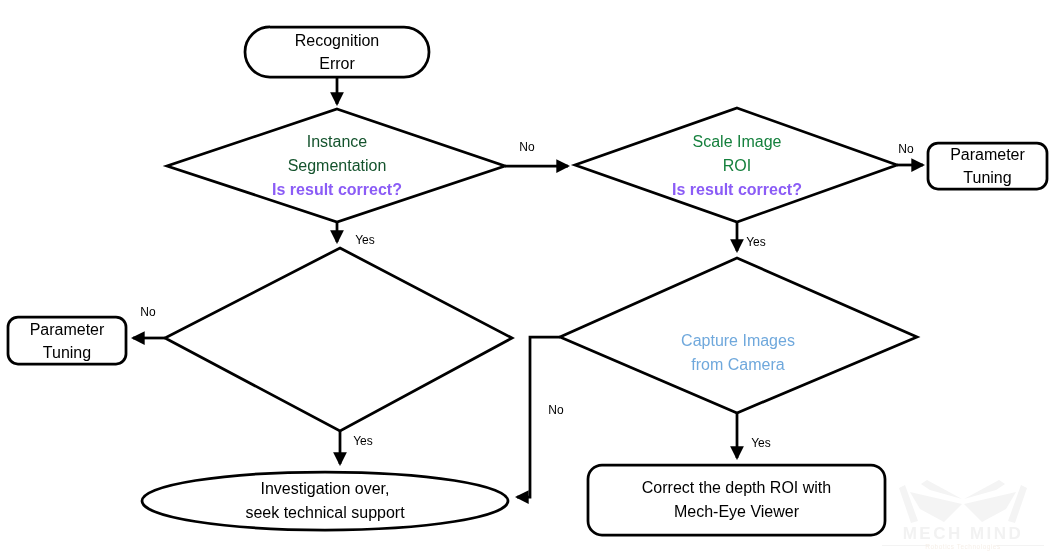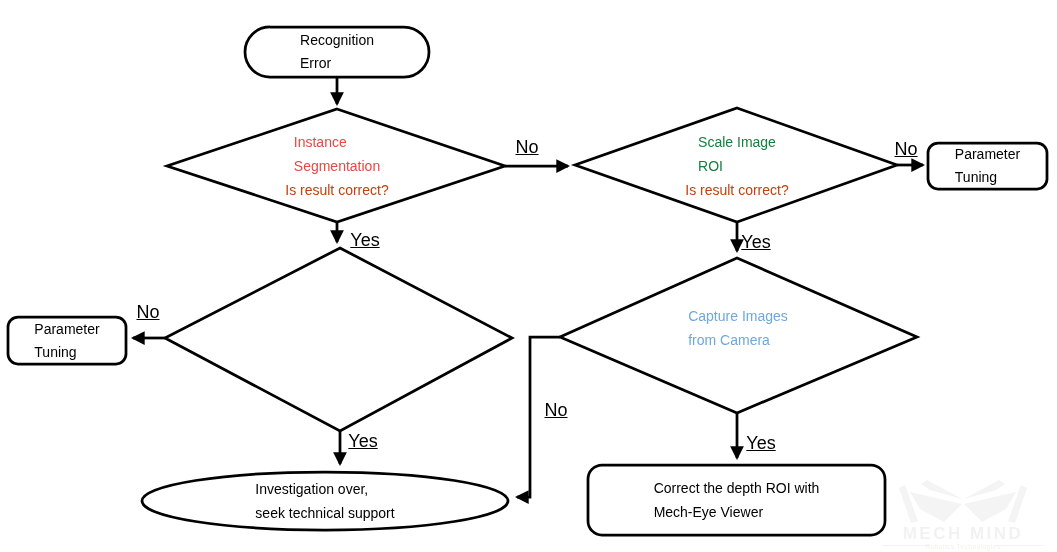--- a/index.html
+++ b/index.html
@@ -5,28 +5,28 @@
   html,body{margin:0;padding:0;background:#fff;}
   #stage{
     position:relative;width:1057px;height:552px;background:#fff;overflow:hidden;
     font-family:"Liberation Sans",sans-serif;color:#000;
   }
   #flow-svg{position:absolute;left:0;top:0;z-index:1;}
   .shape{fill:#ffffff;stroke:#000000;stroke-width:2.75px;}
   .connector{fill:none;stroke:#000000;stroke-width:2.75px;}
   .label{
     position:absolute;z-index:2;display:flex;flex-direction:column;
-    align-items:center;justify-content:center;text-align:left;
-    white-space:pre-line;font-size:14px;line-height:24px;
+    align-items:center;justify-content:center;text-align:center;
+    white-space:pre-line;font-size:16px;line-height:24px;
   }
   .label .heading{white-space:pre-line;}
-  .label .question{white-space:pre-line;color:#c2410c;}
+  .label .question{white-space:pre-line;color:#8b5cf6;font-weight:bold;}
   .edge-label{
     position:absolute;z-index:2;transform:translate(-50%,-50%);
-    font-size:18px;line-height:20px;white-space:nowrap;text-decoration:underline;
+    font-size:12px;line-height:20px;white-space:nowrap;
   }
   .terminal{line-height:23px;}
   #watermark{position:absolute;right:3px;bottom:0;z-index:0;}
   #wm-brand{
     font-weight:bold;font-size:17px;letter-spacing:2.5px;
     font-family:"Liberation Sans",sans-serif;
   }
   #wm-tagline{font-size:6.5px;letter-spacing:0.5px;font-family:"Liberation Sans",sans-serif;}
 </style>
 </head>
@@ -74,33 +74,33 @@
     <rect class="shape" x="928" y="143" width="119" height="46" rx="10" ry="10"></rect>
     <rect class="shape" x="8" y="317" width="118" height="47" rx="10" ry="10"></rect>
     <ellipse class="shape" cx="325" cy="501" rx="183" ry="29"></ellipse>
     <rect class="shape" x="588" y="465" width="297" height="70" rx="14" ry="14"></rect>
   </svg>
 
   <div class="label terminal" style="left:245px;top:27px;width:184px;height:50px;">Recognition
 Error</div>
 
   <div class="label" style="left:236px;top:130px;width:202px;height:72px;">
-    <span class="heading" style="color:#ef4444">Instance
+    <span class="heading" style="color:#14532d">Instance
 Segmentation</span>
     <span class="question">Is result correct?</span>
   </div>
 
   <div class="label" style="left:636px;top:130px;width:202px;height:72px;">
     <span class="heading" style="color:#15803d">Scale Image
 ROI</span>
     <span class="question">Is result correct?</span>
   </div>
 
 
-  <div class="label" style="left:628px;top:280px;width:220px;height:96px;">
+  <div class="label" style="left:628px;top:305px;width:220px;height:96px;">
     <span class="heading" style="color:#6fa8dc">Capture Images
 from Camera</span>
   </div>
 
   <div class="label terminal" style="left:928px;top:143px;width:119px;height:46px;">Parameter
 Tuning</div>
 
   <div class="label terminal" style="left:8px;top:317px;width:118px;height:47px;">Parameter
 Tuning</div>
 

